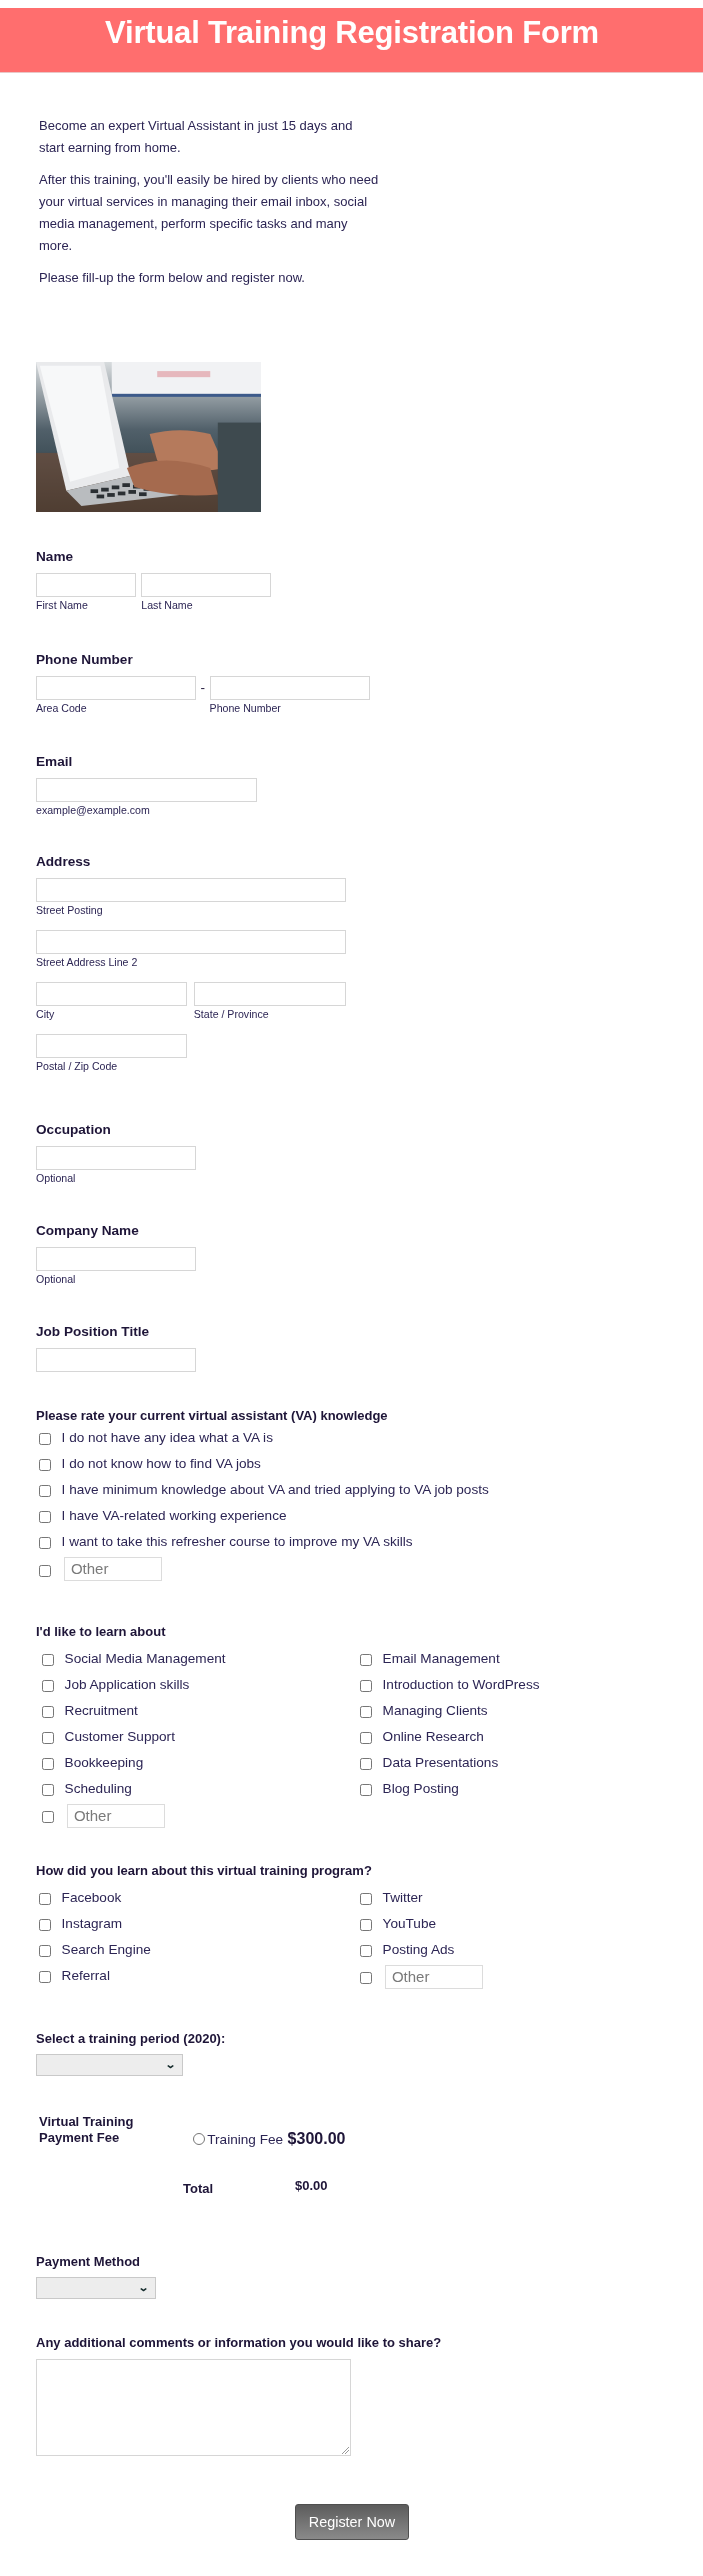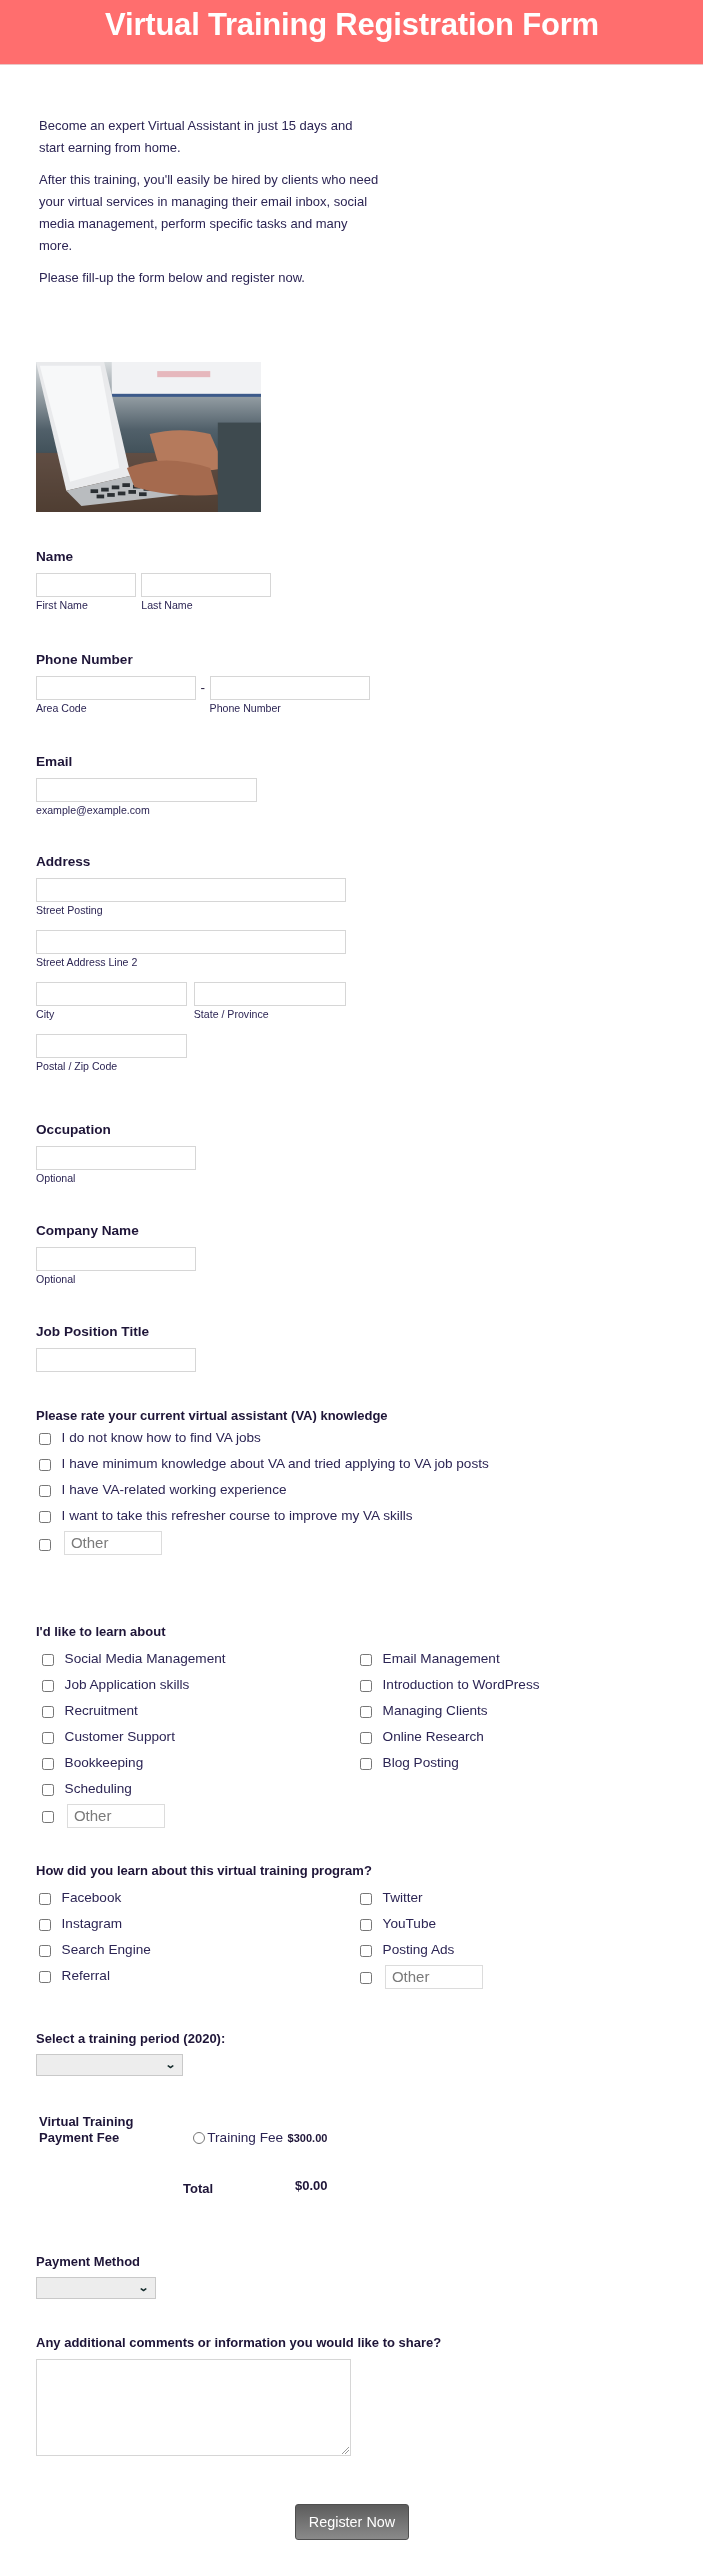--- a/index.html
+++ b/index.html
@@ -1,19 +1,19 @@
 <!DOCTYPE html>
 <html style="font-size:12px"><head>
 <meta charset="utf-8">
 <style>
   * { box-sizing: border-box; margin: 0; padding: 0; }
   html, body { width: 704px; background: #ffffff; }
   body { font-family: "Liberation Sans", sans-serif; color: #2c2554; position: relative; height: 2576px; overflow: hidden; }
 
-  .header { position: absolute; left: 0; top: 0; width: 704px; height: 65px; background: #ff6e6e; border-bottom: 0.8px solid #e9c7c7; }
+  .header { position: absolute; left: 0; top: 8px; width: 704px; height: 65px; background: #ff6e6e; border-bottom: 0.8px solid #e9c7c7; }
   .header h1 { position: absolute; left: 0; width: 704px; top: 6.8px; text-align: center; color: #ffffff; font-size: 31px; font-weight: bold; letter-spacing: -0.2px; }
 
   .intro { position: absolute; left: 39px; top: 115px; width: 341px; font-size: 13px; line-height: 22px; color: #2c2554; }
   .intro p { margin-bottom: 9.8px; }
 
   .hero-img { position: absolute; left: 36px; top: 362px; width: 225px; height: 150px; overflow: hidden; background: #20353b; }
 
   .section { position: absolute; left: 36px; }
   .label { font-size: 13.6px; font-weight: bold; color: #1e1538; }
   .sublabel { font-size: 10.6px; color: #2c2554; margin-top: 2.3px; }
@@ -153,20 +153,24 @@
 <div class="section" style="top:1324px;">
   <div class="label">Job Position Title</div>
   <input class="input" style="width: 160px; margin-top: 9px;">
 </div>
 
 <div class="section" style="top:1408px;">
   <div class="label" style="font-size:13px;">Please rate your current virtual assistant (VA) knowledge</div>
   <div class="cb-list" style="margin-left:-3px; margin-top:1.5px;">
     <div class="cb-item">
         <span class="cb"></span>
+        <span>I do not have any idea what a VA is</span>
+      </div>
+    <div class="cb-item">
+        <span class="cb"></span>
         <span>I do not know how to find VA jobs</span>
       </div>
     <div class="cb-item">
         <span class="cb"></span>
         <span>I have minimum knowledge about VA and tried applying to VA job posts</span>
       </div>
     <div class="cb-item">
         <span class="cb"></span>
         <span>I have VA-related working experience</span>
       </div>
@@ -223,20 +227,24 @@
           <span class="cb"></span>
           <span>Introduction to WordPress</span>
         </div>
       <div class="cb-item">
           <span class="cb"></span>
           <span>Managing Clients</span>
         </div>
       <div class="cb-item">
           <span class="cb"></span>
           <span>Online Research</span>
+        </div>
+      <div class="cb-item">
+          <span class="cb"></span>
+          <span>Data Presentations</span>
         </div>
       <div class="cb-item">
           <span class="cb"></span>
           <span>Blog Posting</span>
         </div>
     </div>
   </div>
 </div>
 
 <div class="section" style="top:1863px; width:651px;">
@@ -290,21 +298,21 @@
 </div>
 
 <div class="section" style="top:2114px; left:39px; width:356px;">
   <div class="label" style="font-size:13px; line-height:16px;">
     <div>Virtual Training</div>
     <div>Payment Fee</div>
   </div>
   <div style="position:absolute; left:154px; top:16px; display:flex; align-items:center;">
     <span style="width:12px; height:12px; border:0.8px solid #767676; border-radius:50%; background:#fff; display:inline-block; margin-right:2.3px;"></span>
     <span style="font-size:13.6px; color:#2c2554;">Training Fee</span>
-    <span style="font-size:11px; font-weight:bold; color:#1e1538; margin-left:4.5px;">$300.00</span>
+    <span style="font-size:16px; font-weight:bold; color:#1e1538; margin-left:4.5px;">$300.00</span>
   </div>
   <div style="position:absolute; left:144px; top:67px; font-size:13px; font-weight:bold; color:#1e1538;">Total</div>
   <div style="position:absolute; left:256px; top:64px; font-size:13px; font-weight:bold; color:#1e1538;">$0.00</div>
 </div>
 
 <div class="section" style="top:2254px;">
   <div class="label" style="font-size:13px;">Payment Method</div>
   <div class="select" style="margin-top:8.3px; width:120px;">
     <span></span>
     <span class="chev">⌄</span>

